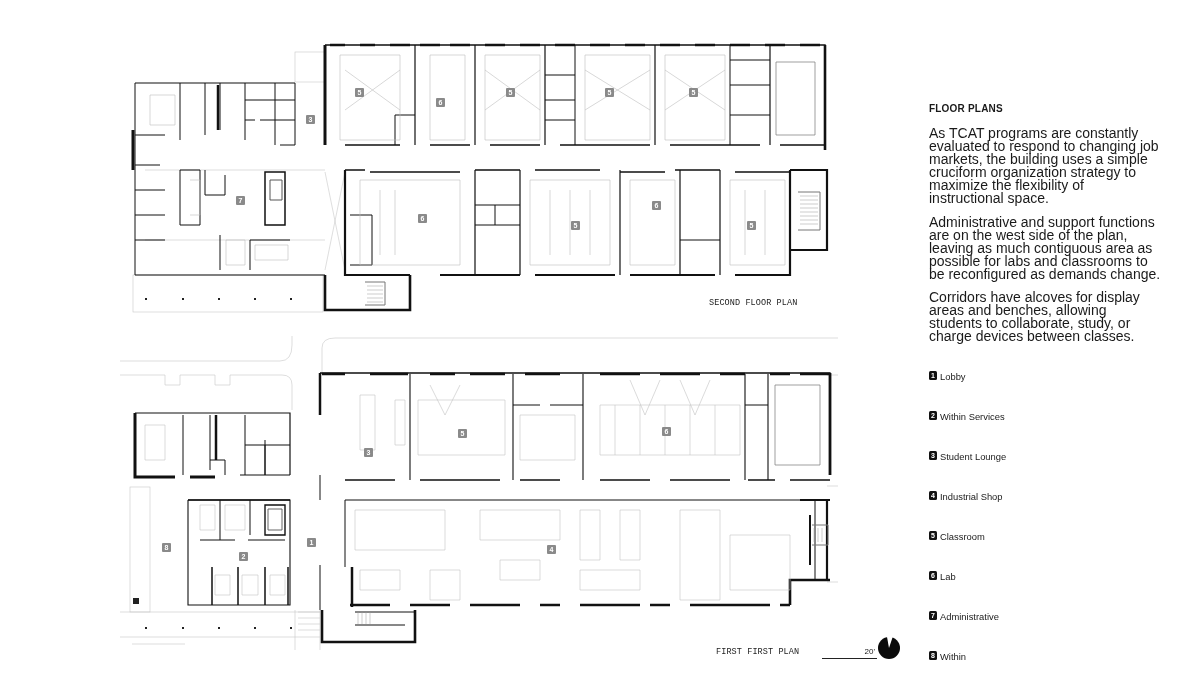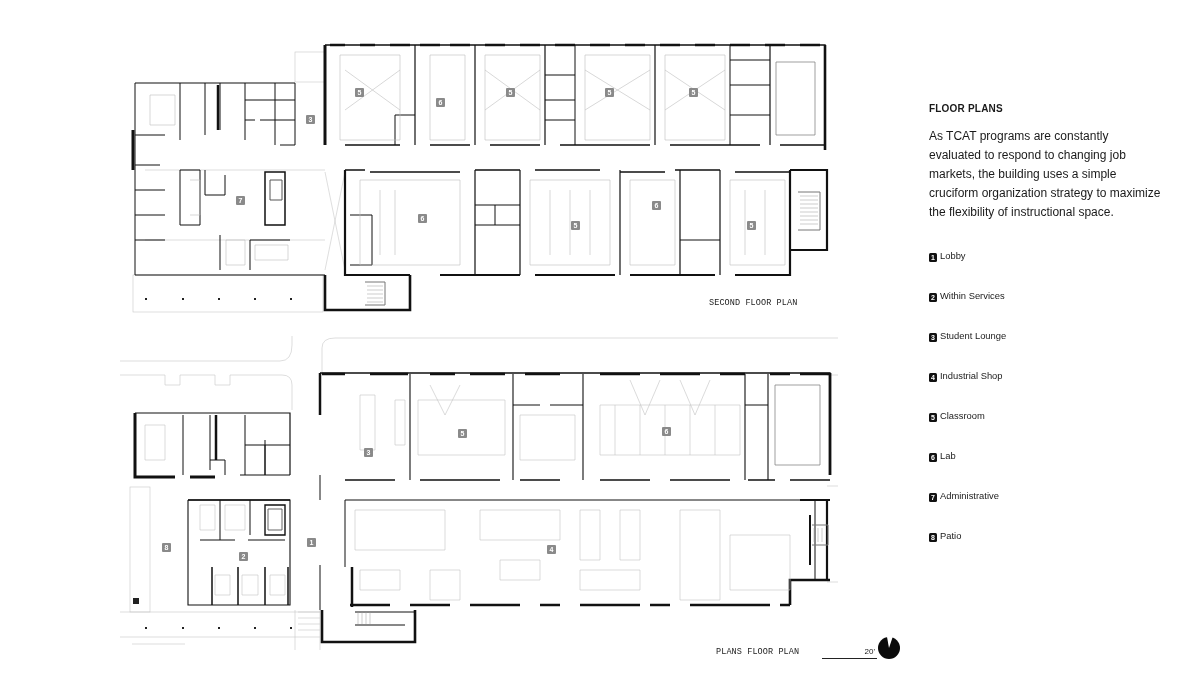--- a/index.html
+++ b/index.html
@@ -2,23 +2,23 @@
 <html><head>
   <meta charset="utf-8">
   <style>
     html, body { margin: 0; padding: 0; background: #ffffff; }
     body { width: 1200px; height: 675px; position: relative; overflow: hidden; font-family: "Liberation Sans", sans-serif; color: #1a1a1a; }
     .plans { position: absolute; left: 0; top: 0; width: 900px; height: 675px; }
     .plans svg { position: absolute; left: 0; top: 0; }
     .plan-title { position: absolute; font-size: 8.5px; letter-spacing: 0.1px; color: #222; font-family: Liberation Mono, monospace; }
     .side { position: absolute; left: 929px; top: 103px; width: 232px; }
     .side h1 { margin: 0 0 13px 0; font-size: 10px; font-weight: bold; letter-spacing: 0.2px; }
-    .side p { margin: 0 0 10.5px 0; font-size: 12px; line-height: 19px; }
+    .side p { margin: 0 0 10.5px 0; font-size: 14px; line-height: 13px; }
     .legend { list-style: none; margin: 4px 0 0 0; padding: 0; }
-    .legend li { font-size: 9.4px; line-height: 12px; display: flex; align-items: flex-end; margin-top: 28px; }
+    .legend li { font-size: 9.4px; line-height: 12px; display: flex; align-items: flex-start; margin-top: 28px; }
     .legend .num { display: inline-block; width: 8px; height: 9px; background: #111; color: #fff; font-size: 7px; font-weight: bold; line-height: 9px; text-align: center; border-radius: 1.5px; margin-right: 3px; }
     .tag { position: absolute; width: 9px; height: 9px; background: #8a8a8a; color: #fff; font-size: 7px; font-weight: bold; line-height: 9px; text-align: center; border-radius: 1px; }
     .scale { position: absolute; left: 822px; top: 648px; width: 55px; border-bottom: 1.2px solid #222; height: 10px; }
     .scale span { position: absolute; right: 2px; top: -1px; font-size: 8px; }
   </style>
 </head>
 <body>
 
 <div class="plans">
   <svg width="900" height="675" viewBox="0 0 900 675">
@@ -188,29 +188,31 @@
     <div class="tag" style="left:364px;top:448px">3</div>
     <div class="tag" style="left:458px;top:429px">5</div>
     <div class="tag" style="left:662px;top:427px">6</div>
     <div class="tag" style="left:162px;top:543px">8</div>
     <div class="tag" style="left:239px;top:552px">2</div>
     <div class="tag" style="left:307px;top:538px">1</div>
     <div class="tag" style="left:547px;top:545px">4</div>
   </div>
 
   <div class="plan-title" style="left:709px;top:298px">SECOND FLOOR PLAN</div>
-  <div class="plan-title" style="left:716px;top:647px">PLANS FLOOR PLAN</div>
+  <div class="plan-title" style="left:716px;top:647px">FIRST FIRST PLAN</div>
   <div class="scale">
       <span>20'</span>
     </div>
 </div>
 
 <div class="side">
   <h1>FLOOR PLANS</h1>
   <p>As TCAT programs are constantly evaluated to respond to changing job markets, the building uses a simple cruciform organization strategy to maximize the flexibility of instructional space.</p>
+  <p>Administrative and support functions are on the west side of the plan, leaving as much contiguous area as possible for labs and classrooms to be reconfigured as demands change.</p>
+  <p>Corridors have alcoves for display areas and benches, allowing students to collaborate, study, or charge devices between classes.</p>
   <ul class="legend">
     <li>
         <span class="num">1</span>
         <span>Lobby</span>
       </li>
     <li>
         <span class="num">2</span>
         <span>Within Services</span>
       </li>
     <li>
@@ -228,16 +230,16 @@
     <li>
         <span class="num">6</span>
         <span>Lab</span>
       </li>
     <li>
         <span class="num">7</span>
         <span>Administrative</span>
       </li>
     <li>
         <span class="num">8</span>
-        <span>Patio</span>
+        <span>Within</span>
       </li>
   </ul>
 </div>
 
 </body></html>

